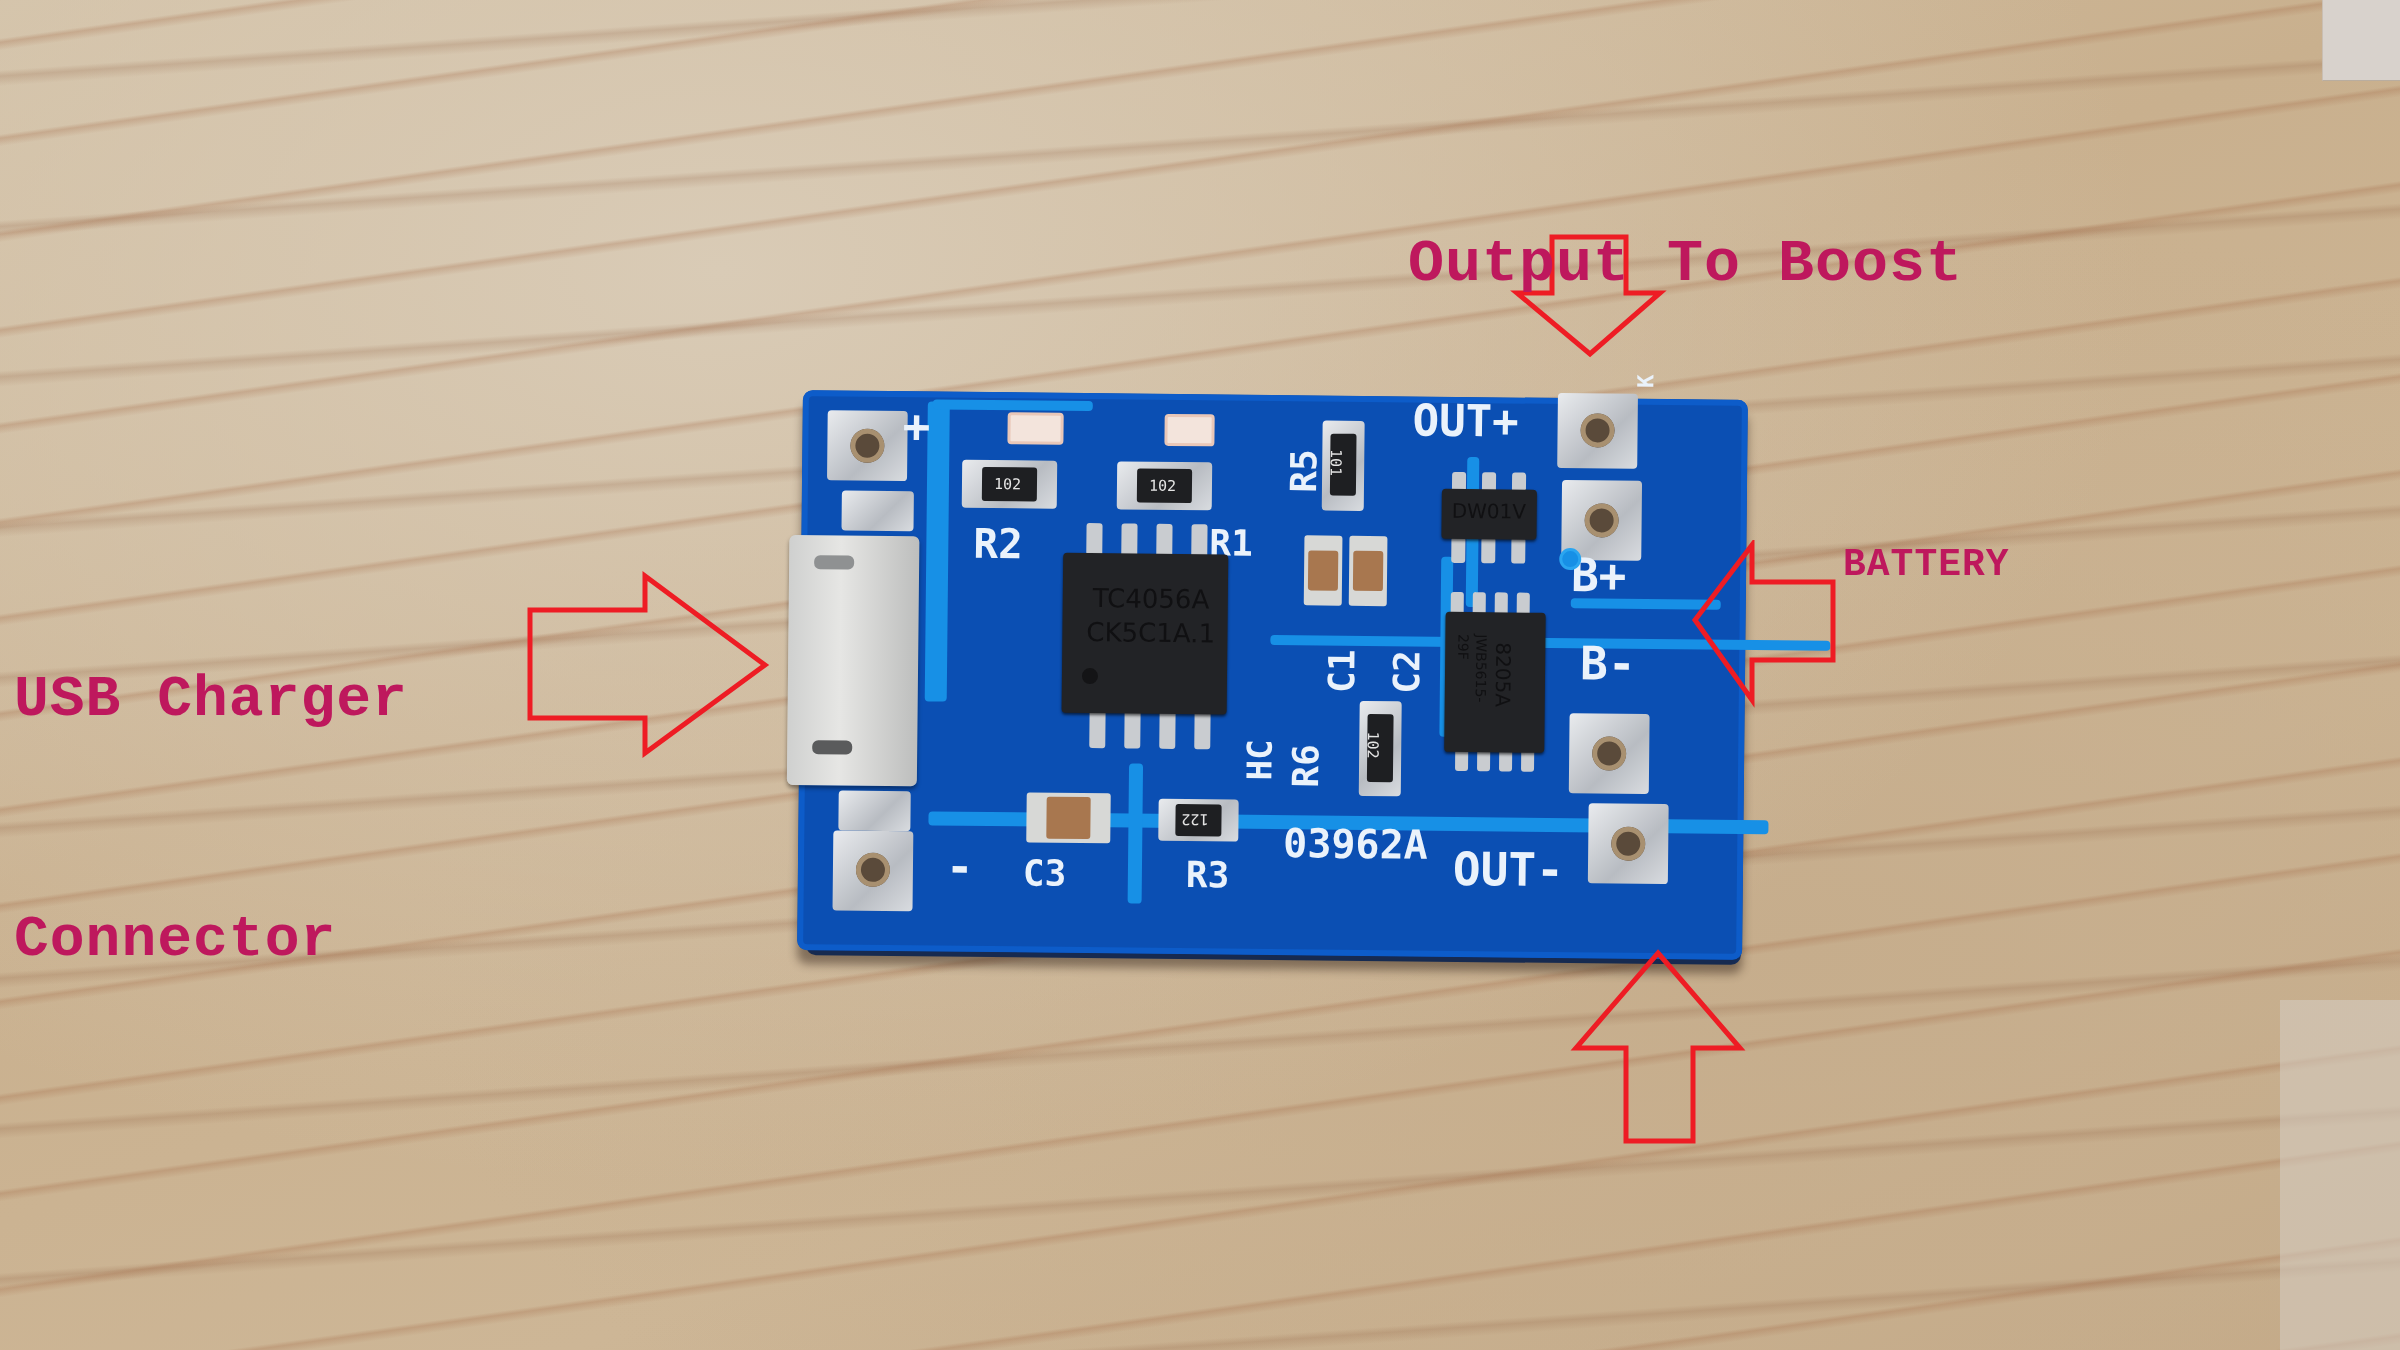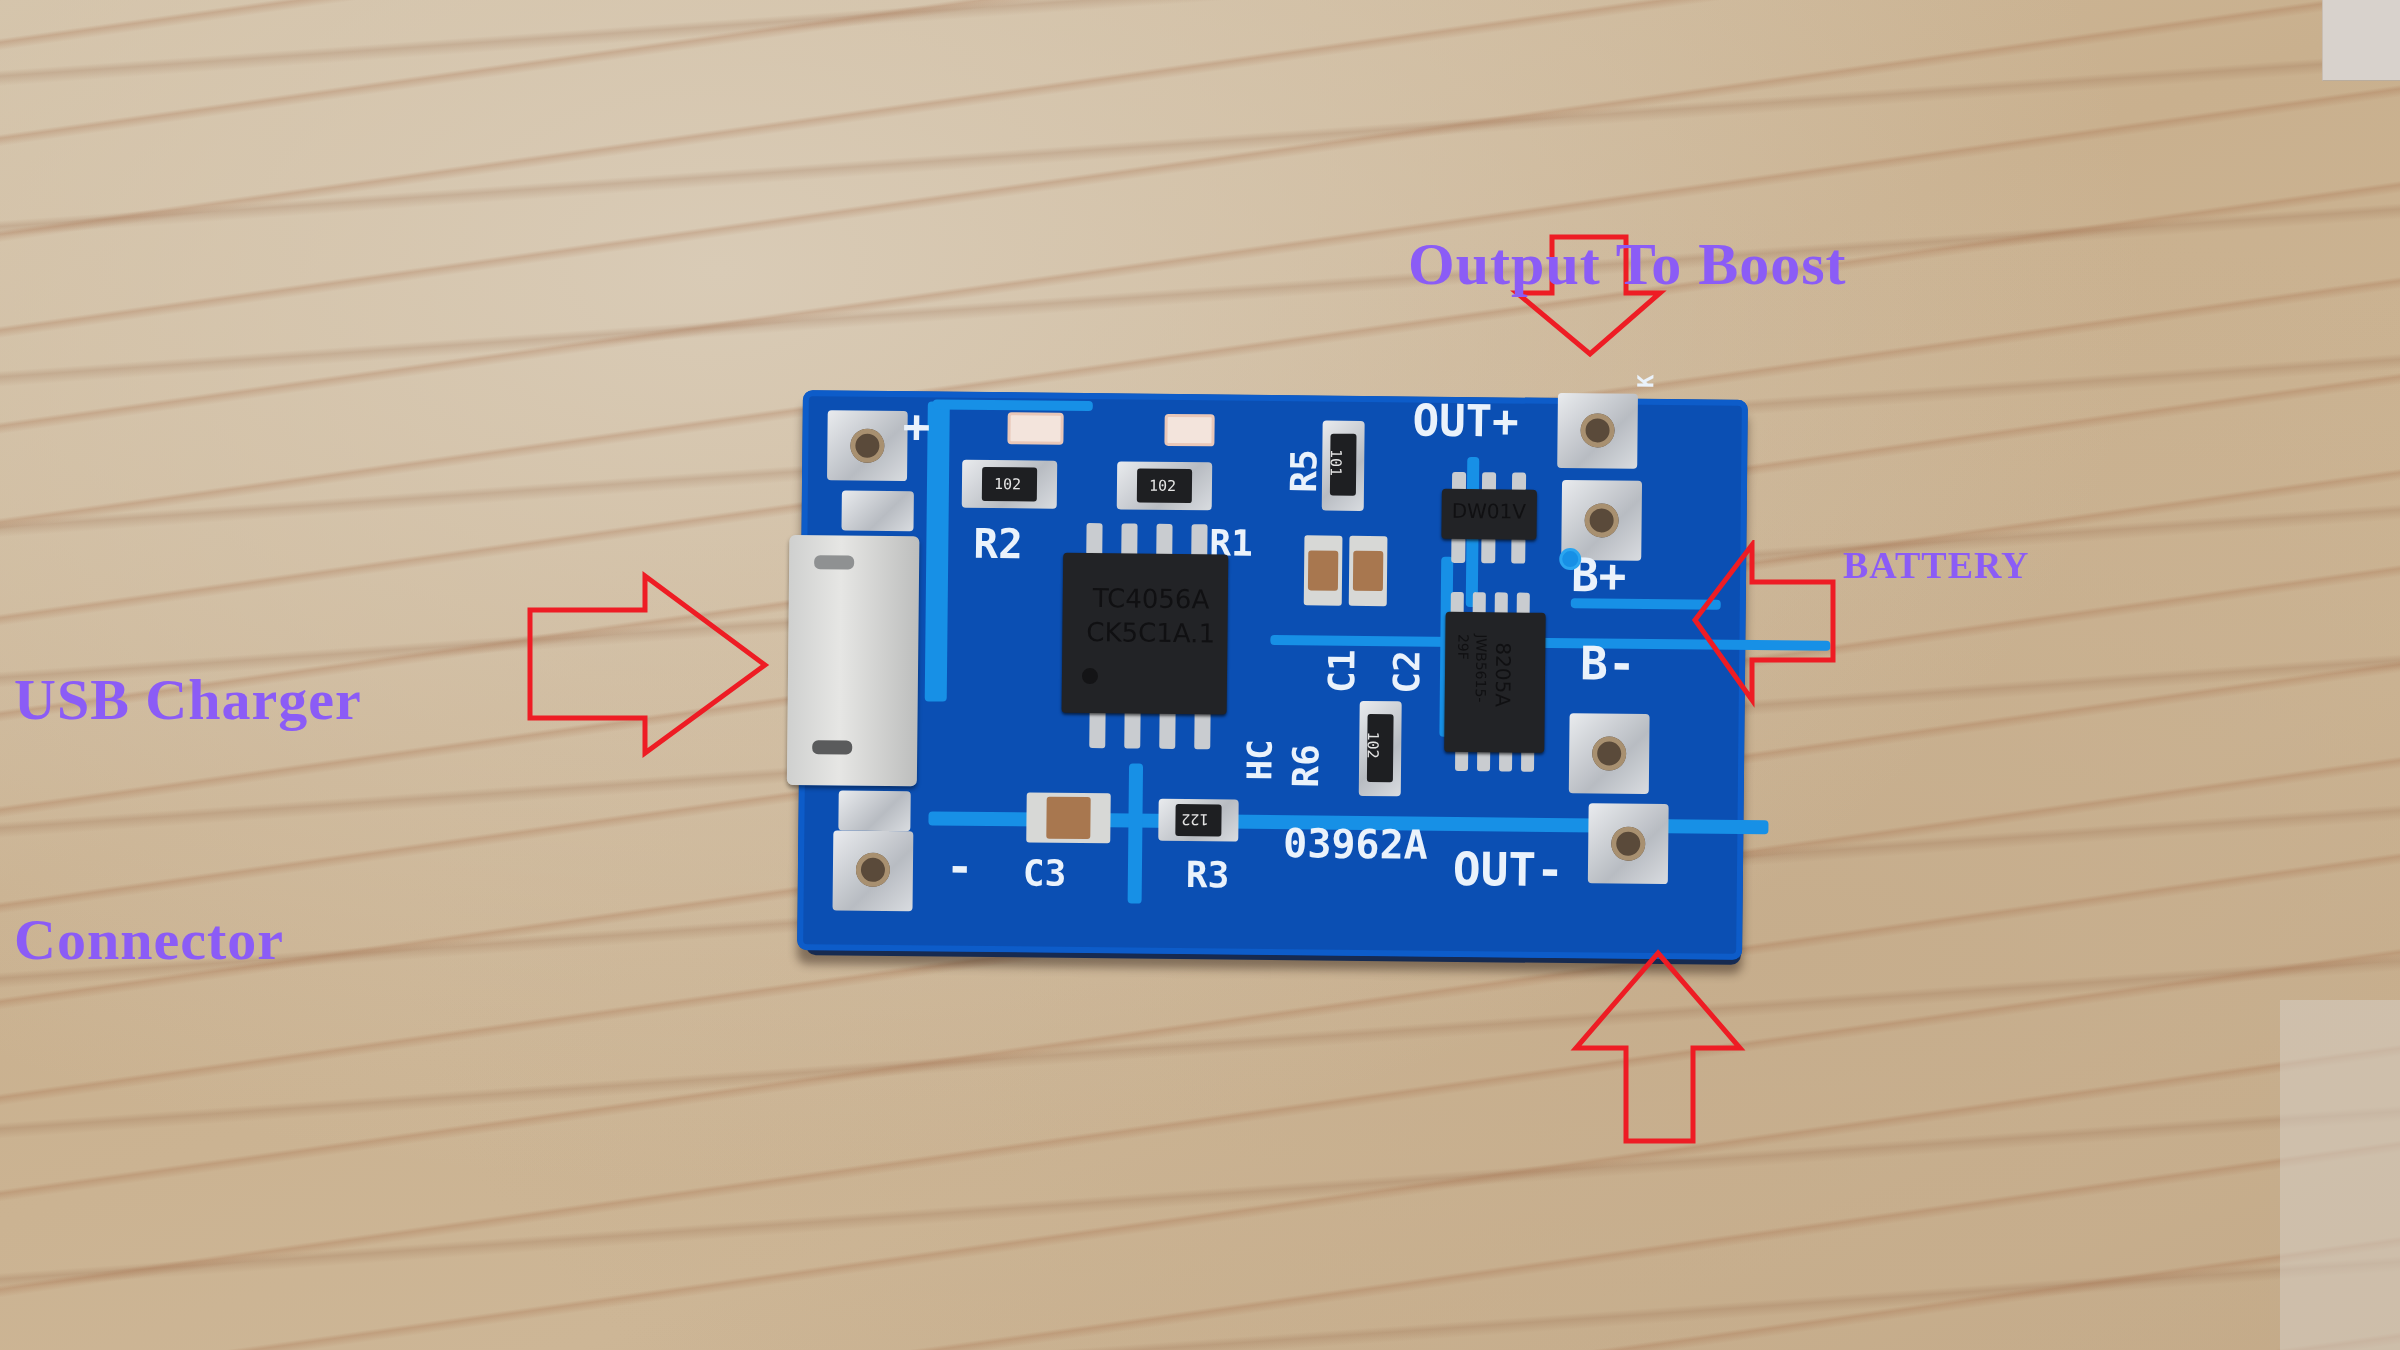--- a/index.html
+++ b/index.html
@@ -11,22 +11,22 @@
       radial-gradient(ellipse at 30% 20%, #d9cbb6 0%, rgba(217,203,182,0) 60%),
       radial-gradient(ellipse at 75% 70%, #c6ad8c 0%, rgba(198,173,140,0) 55%),
       linear-gradient(160deg,#d2c0a4 0%,#c9b08e 40%,#cdb696 70%,#c3a987 100%);
   }
   .corner-patch{position:absolute;left:2322px;top:0;width:78px;height:80px;
     background:#d8d2cc;border-left:1px solid #c9beb2;border-bottom:1px solid #b9ad9f;}
   .corner-patch-b{position:absolute;left:2280px;top:1000px;width:120px;height:350px;
     background:rgba(214,205,196,0.55);}
 
   
-  .anno{position:absolute;color:#8b5cf6;font-weight:bold;
-    font-family:Liberation Serif, serif;
+  .anno{position:absolute;color:#be185d;font-weight:bold;
+    font-family:Liberation Mono, monospace;
     line-height:1;letter-spacing:1px;white-space:pre;}
   .anno-top{left:1408px;top:64px;font-size:60px;line-height:80px;}
   .anno-left{left:14px;top:500px;font-size:58px;line-height:80px;}
   .anno-right{left:1843px;top:546px;font-size:38px;}
   .anno-bottom{left:1478px;top:1198px;font-size:60px;line-height:80px;}
 
   .arrow{position:absolute;}
 
   
   .pcb{position:absolute;left:800px;top:395px;width:945px;height:560px;

